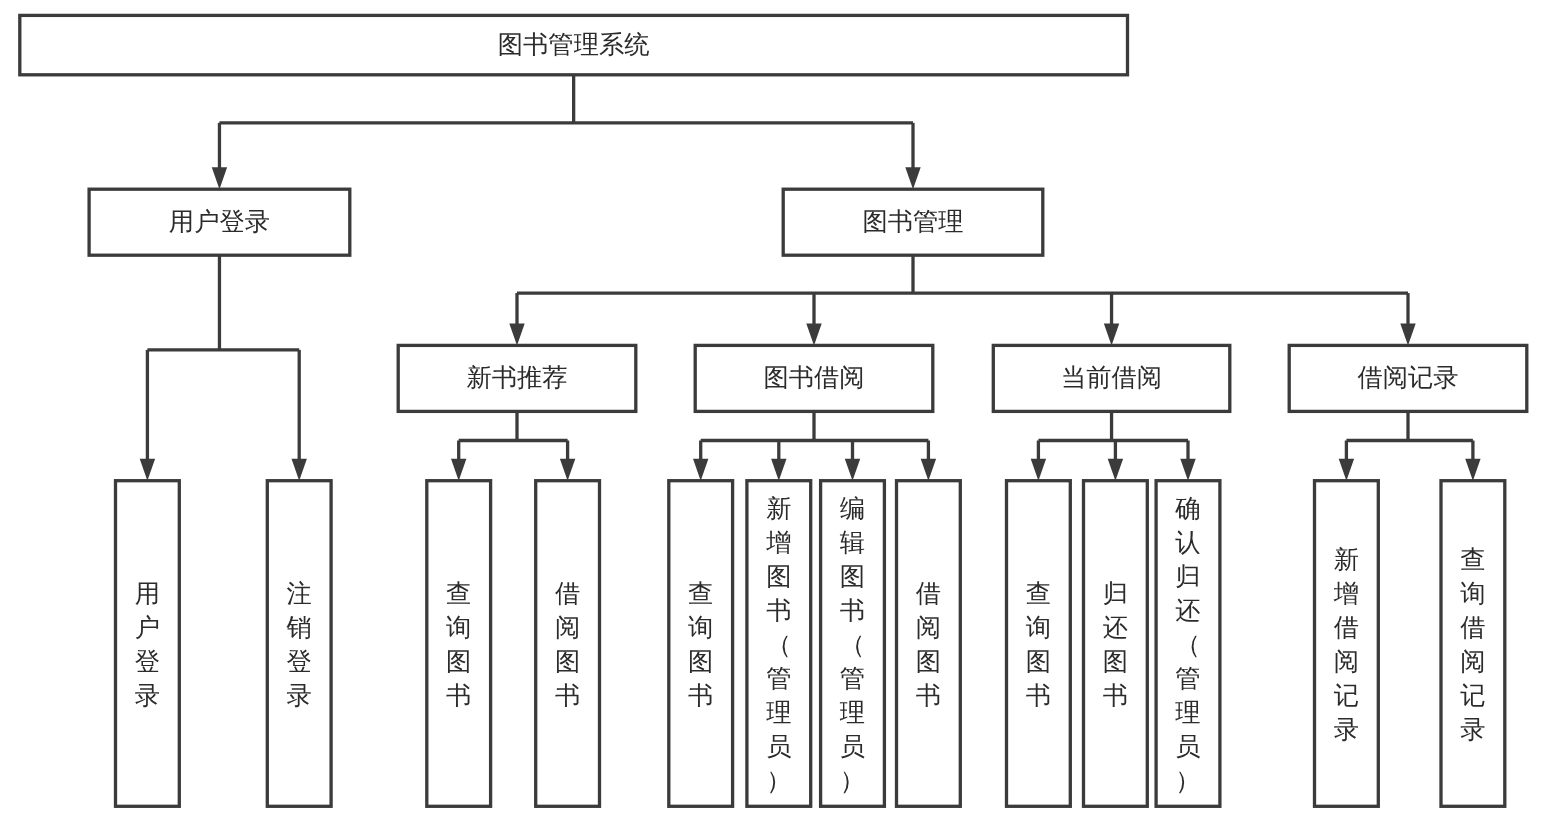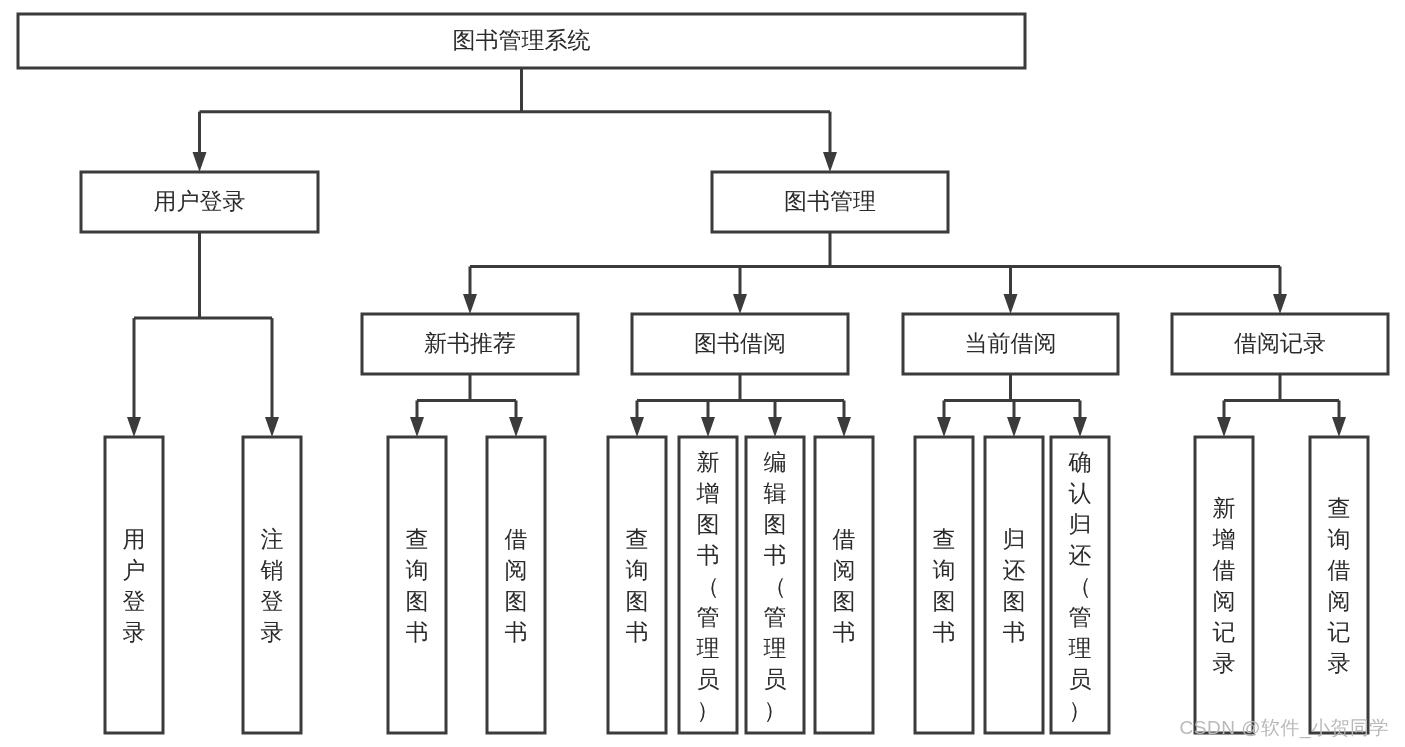--- a/index.html
+++ b/index.html
@@ -215,14 +215,13 @@
         <g>
           <rect class="node-rect" x="1195" y="437" width="58" height="296"></rect>
           <text class="node-label-vertical" x="1224" y="0"><tspan x="1224" y="516.18">新</tspan><tspan x="1224" y="547.18">增</tspan><tspan x="1224" y="578.18">借</tspan><tspan x="1224" y="609.18">阅</tspan><tspan x="1224" y="640.18">记</tspan><tspan x="1224" y="671.18">录</tspan></text>
         </g>
         <g>
           <rect class="node-rect" x="1310" y="437" width="58" height="296"></rect>
           <text class="node-label-vertical" x="1339" y="0"><tspan x="1339" y="516.18">查</tspan><tspan x="1339" y="547.18">询</tspan><tspan x="1339" y="578.18">借</tspan><tspan x="1339" y="609.18">阅</tspan><tspan x="1339" y="640.18">记</tspan><tspan x="1339" y="671.18">录</tspan></text>
         </g>
       </g>
   </svg>
-  <div class="watermark">CSDN @软件_小贺同学</div>
 </div>
 
 </body></html>

